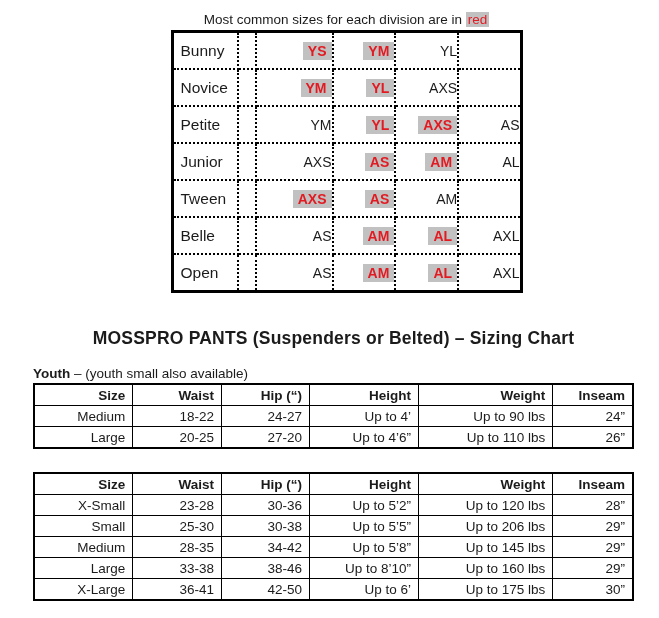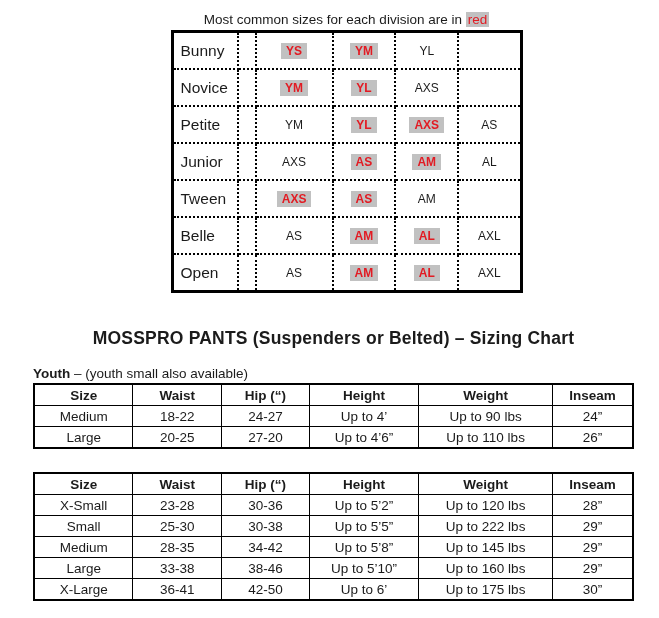--- a/index.html
+++ b/index.html
@@ -18,38 +18,38 @@
   .top-section{width:352px;margin:0 auto;padding-left:26px;}
   .caption{font-size:13.5px;text-align:center;margin:0 0 3px 0;white-space:nowrap;}
   .caption .red-hl{color:var(--red);background:var(--hl);padding:0 2px;}
   table{border-collapse:collapse;table-layout:fixed;}
   .division-table{width:352px;border:3px solid #000;}
   .division-table td{
     border:2px dotted #000;height:33px;vertical-align:middle;overflow:hidden;
   }
   .division-table td.div-name{font-size:15.5px;padding-left:7px;}
   .division-table td.spacer{padding:0;}
-  .division-table td.size-cell{text-align:center;font-size:12px;padding:0;}
+  .division-table td.size-cell{text-align:right;font-size:14px;padding:0;}
   .division-table .common{color:var(--red);font-weight:bold;background:var(--hl);padding:1px 5px;}
   .division-table .normal{color:var(--ink);}
 
   
   .title{
     font-size:17.5px;font-weight:bold;text-align:center;
     margin:35px 0 16px 0;letter-spacing:0.2px;
   }
 
   
   .sizing-section{margin-top:17px;}
   .sizing-section.adult{margin-top:23px;}
   .section-label{font-size:13.5px;margin:0 0 2px 0;}
   .section-label .bold, .section-label.bold{font-weight:bold;text-align:center;}
   .sizing-table{width:100%;border:2px solid #000;font-size:13.5px;}
   .sizing-table th,.sizing-table td{
-    border:1.5px solid #000;padding:1px 15px;text-align:center;
+    border:1.5px solid #000;padding:1px 7px;text-align:right;
     height:18px;vertical-align:middle;white-space:nowrap;overflow:hidden;
   }
   .sizing-table th{font-weight:bold;}
 </style>
 </head>
 <body>
 
 <div class="page">
 
   <div class="top-section">
@@ -196,36 +196,36 @@
             <td>30-36</td>
             <td>Up to 5’2”</td>
             <td>Up to 120 lbs</td>
             <td>28”</td>
           </tr>
           <tr>
             <td>Small</td>
             <td>25-30</td>
             <td>30-38</td>
             <td>Up to 5’5”</td>
-            <td>Up to 222 lbs</td>
+            <td>Up to 206 lbs</td>
             <td>29”</td>
           </tr>
           <tr>
             <td>Medium</td>
             <td>28-35</td>
             <td>34-42</td>
             <td>Up to 5’8”</td>
             <td>Up to 145 lbs</td>
             <td>29”</td>
           </tr>
           <tr>
             <td>Large</td>
             <td>33-38</td>
             <td>38-46</td>
-            <td>Up to 5’10”</td>
+            <td>Up to 8’10”</td>
             <td>Up to 160 lbs</td>
             <td>29”</td>
           </tr>
           <tr>
             <td>X-Large</td>
             <td>36-41</td>
             <td>42-50</td>
             <td>Up to 6’</td>
             <td>Up to 175 lbs</td>
             <td>30”</td>

